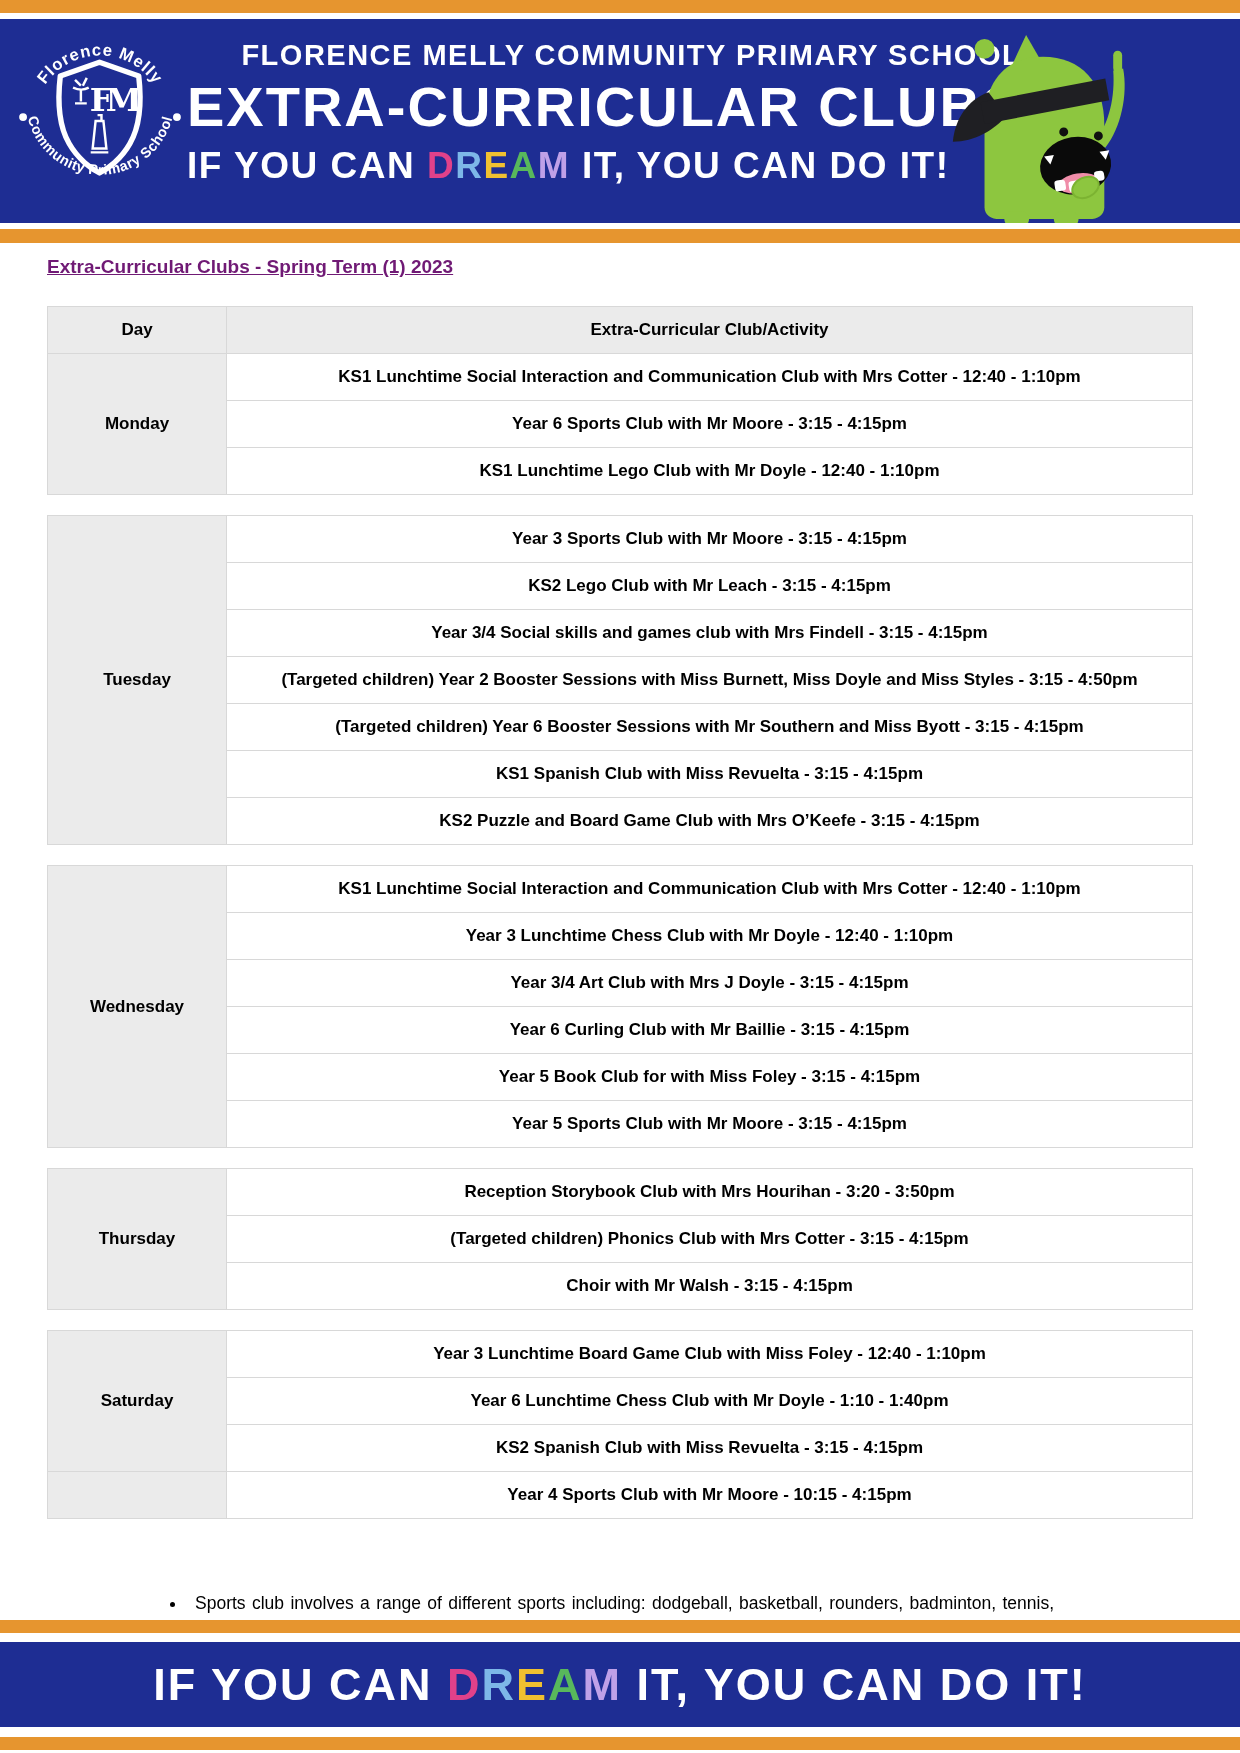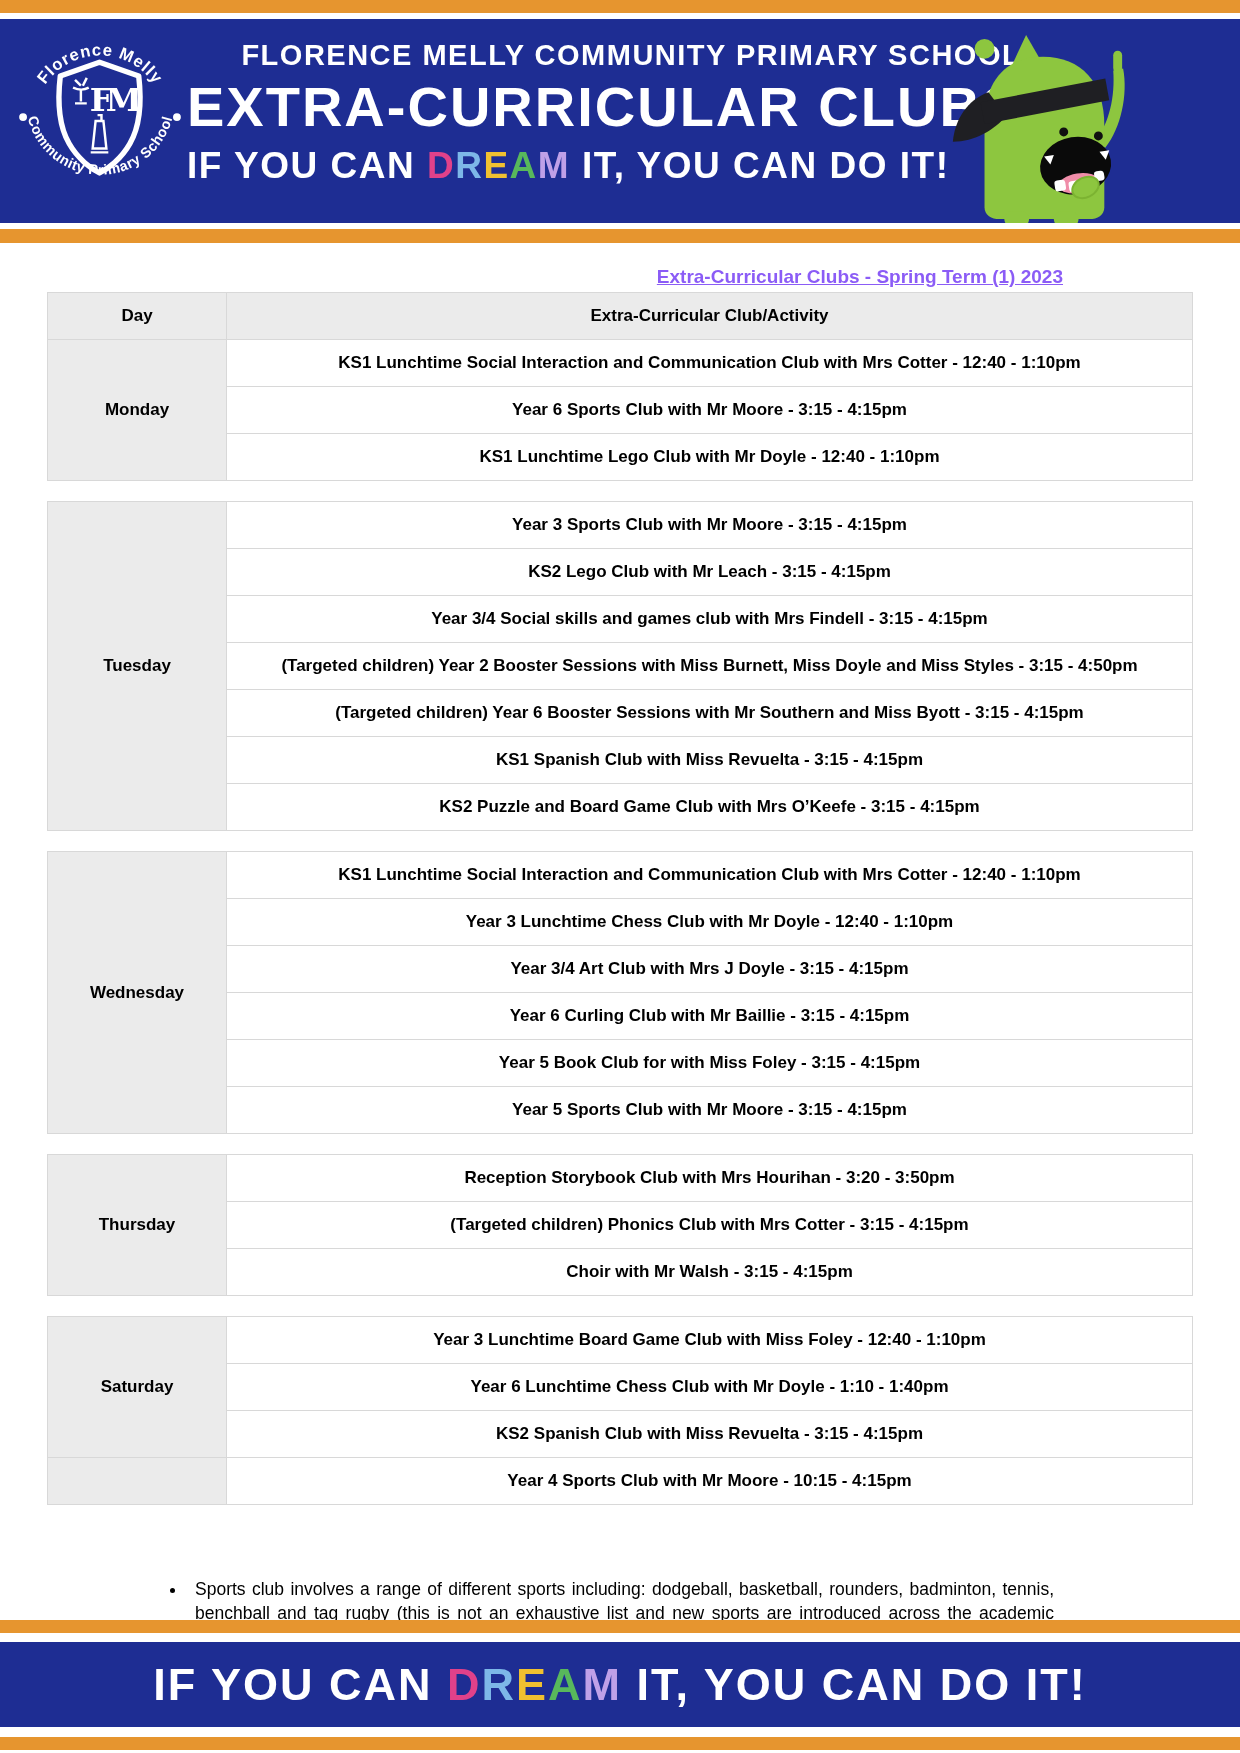--- a/index.html
+++ b/index.html
@@ -27,26 +27,26 @@
   .hline2{font-size:56px;font-weight:bold;letter-spacing:2px;line-height:1;margin-top:9px;}
   .hline3{font-size:37px;font-weight:bold;letter-spacing:1.5px;line-height:1;margin-top:12px;}
   .mascot{position:absolute;right:104px;bottom:-4px;}
 
   
   .footer-slogan{color:#fff;font-size:45px;font-weight:bold;letter-spacing:2px;white-space:nowrap;}
 
   
   .content{padding:0 47px;}
   .doc-title{
-    margin:23px 130px 0 0;
-    text-align:right;
-    font-size:19px;font-weight:bold;color:#8b5cf6;
+    margin:13px 130px 0 0;
+    text-align:left;
+    font-size:19px;font-weight:bold;color:#701a75;
     text-decoration:underline;
   }
-  .tables-host{margin-top:4px;border-radius:13px;}
+  .tables-host{margin-top:28px;border-radius:13px;}
   .day-table{
     width:100%;border-collapse:collapse;table-layout:fixed;
     margin-bottom:20px;
   }
   .day-table td{
     border:1px solid var(--line);
     height:42px;
     text-align:center;vertical-align:middle;
     font-size:17px;color:#000;
     padding:2px 10px;

